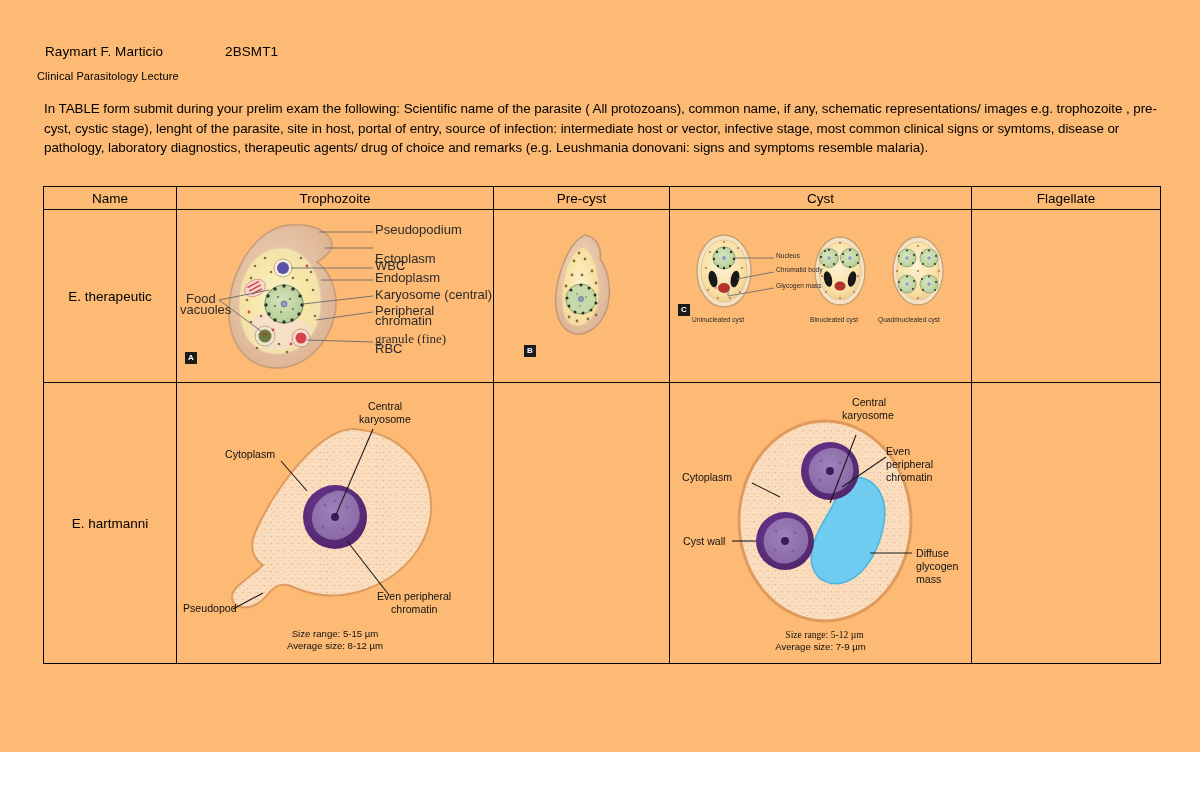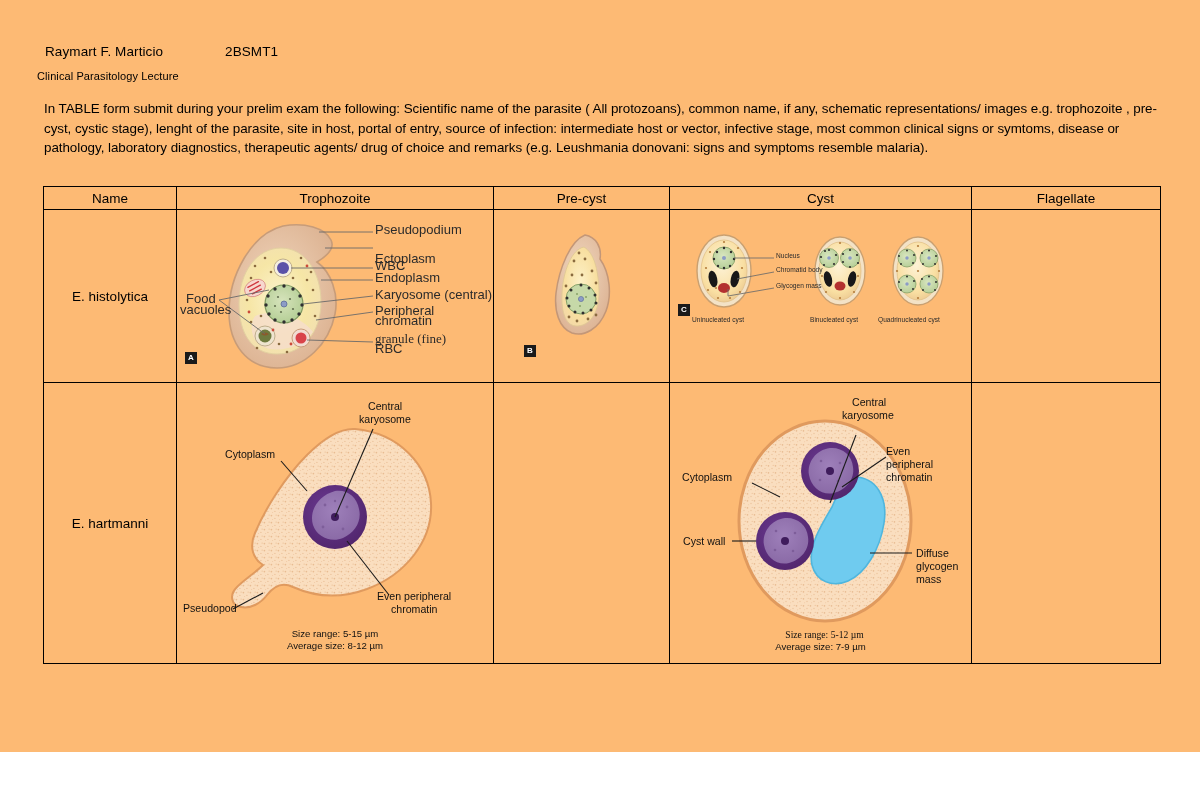--- a/index.html
+++ b/index.html
@@ -164,21 +164,21 @@
         <th>Name</th>
         <th>Trophozoite</th>
         <th>Pre-cyst</th>
         <th>Cyst</th>
         <th>Flagellate</th>
       </tr>
     </thead>
     <tbody>
 
       <tr>
-        <td class="namecell r1">E. histolytica</td>
+        <td class="namecell r1">E. therapeutic</td>
 
         <td class="r1">
           <div class="cellwrap">
             <div class="panel-badge" style="left:8px; top:142px;">A</div>
 
             <svg class="diagram" style="left:44px; top:10px;" width="130" height="155" viewBox="0 0 130 155">
               <defs>
                 <radialGradient id="ecto" cx="45%" cy="45%" r="62%">
                   <stop offset="0%" stop-color="#F0D5BC"></stop>
                   <stop offset="100%" stop-color="#DCB291"></stop>

